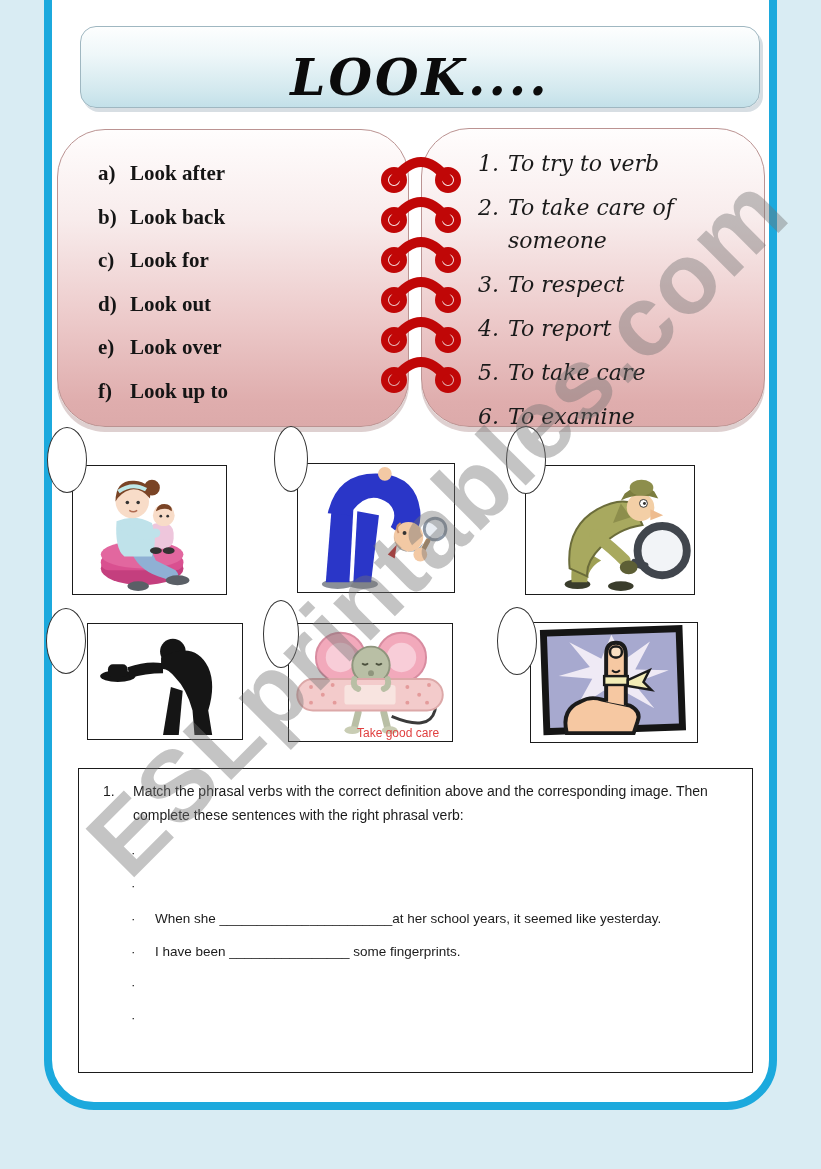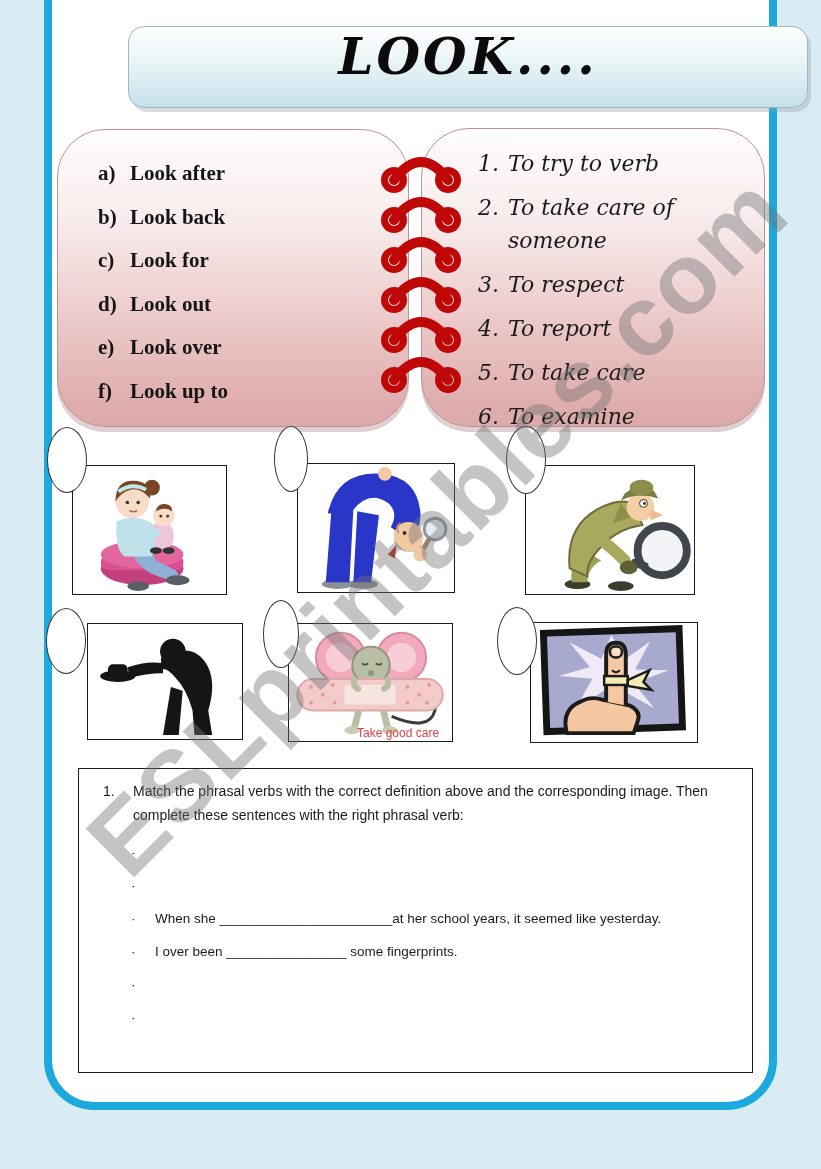--- a/index.html
+++ b/index.html
@@ -4,21 +4,21 @@
 <style>
   * { margin:0; padding:0; box-sizing:border-box; }
   body { font-family:"Liberation Sans", sans-serif; }
   .page { position:relative; width:821px; height:1169px; background:#d9ecf3; overflow:hidden; }
   .sheet { position:absolute; left:44px; top:-60px; width:733px; height:1170px;
            background:#ffffff; border:8px solid #1ca9dd; border-radius:50px; }
   .banner { position:absolute; left:80px; top:26px; width:680px; height:82px;
             border:1px solid #9fb7c1; border-radius:16px;
             background:linear-gradient(180deg,#fdfefe 0%,#eef7f9 35%,#d2e8ee 80%,#c3e0e9 100%);
             box-shadow:3px 4px 0 rgba(140,160,175,.35);
-            display:flex; align-items:flex-start; justify-content:center;margin-left:48px; }
+            display:flex; align-items:flex-end; justify-content:center; }
   .banner-title { font-family:"DejaVu Serif", serif; font-style:italic; font-weight:bold;
                   font-size:50px; color:#0b0b0b; letter-spacing:3px; }
   .panel { position:absolute; border:1px solid #bb9392; border-radius:48px;
            background:linear-gradient(180deg,#fffdfd 0%,#f8ecec 30%,#ecc9c9 65%,#dfadad 92%,#dcaaaa 100%);
            box-shadow:0 5px 0 rgba(160,120,120,.35); }
   .panel-left { left:57px; top:129px; width:352px; height:298px; padding:22px 0 0 40px; }
   .panel-right { left:421px; top:128px; width:344px; height:299px; padding:18px 0 0 56px; }
   .verb-row { display:flex; height:43.5px; align-items:center;
               font-family:"Liberation Serif", serif; font-weight:bold; font-size:21px; color:#151515; }
   .verb-letter { width:32px; }
@@ -286,21 +286,21 @@
         </div>
       <div class="sentence">
           <span class="bullet">·</span>
         </div>
       <div class="sentence">
           <span class="bullet">·</span>
           <span>When she _______________________at her school years, it seemed like yesterday.</span>
         </div>
       <div class="sentence">
           <span class="bullet">·</span>
-          <span>I over been ________________ some fingerprints.</span>
+          <span>I have been ________________ some fingerprints.</span>
         </div>
       <div class="sentence">
           <span class="bullet">·</span>
         </div>
       <div class="sentence">
           <span class="bullet">·</span>
         </div>
     </div>
   </div>
 

